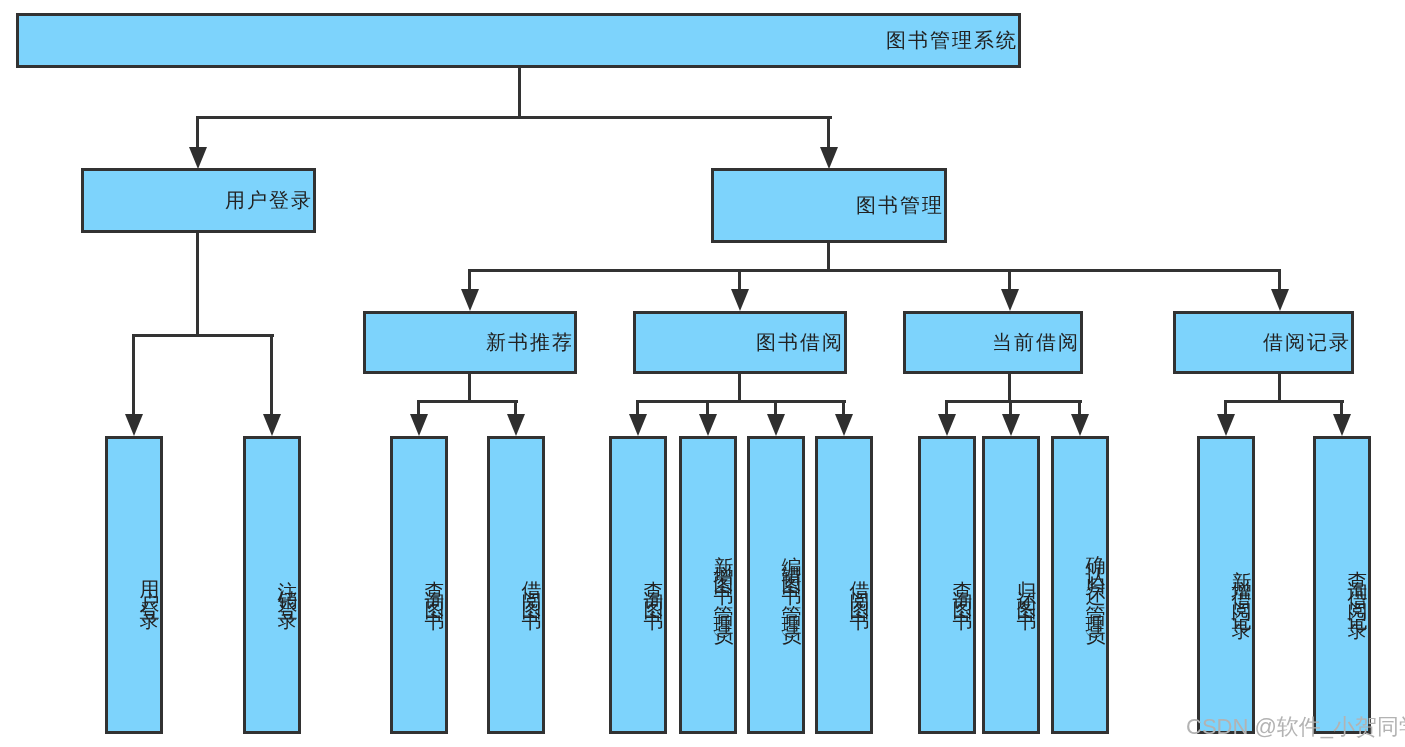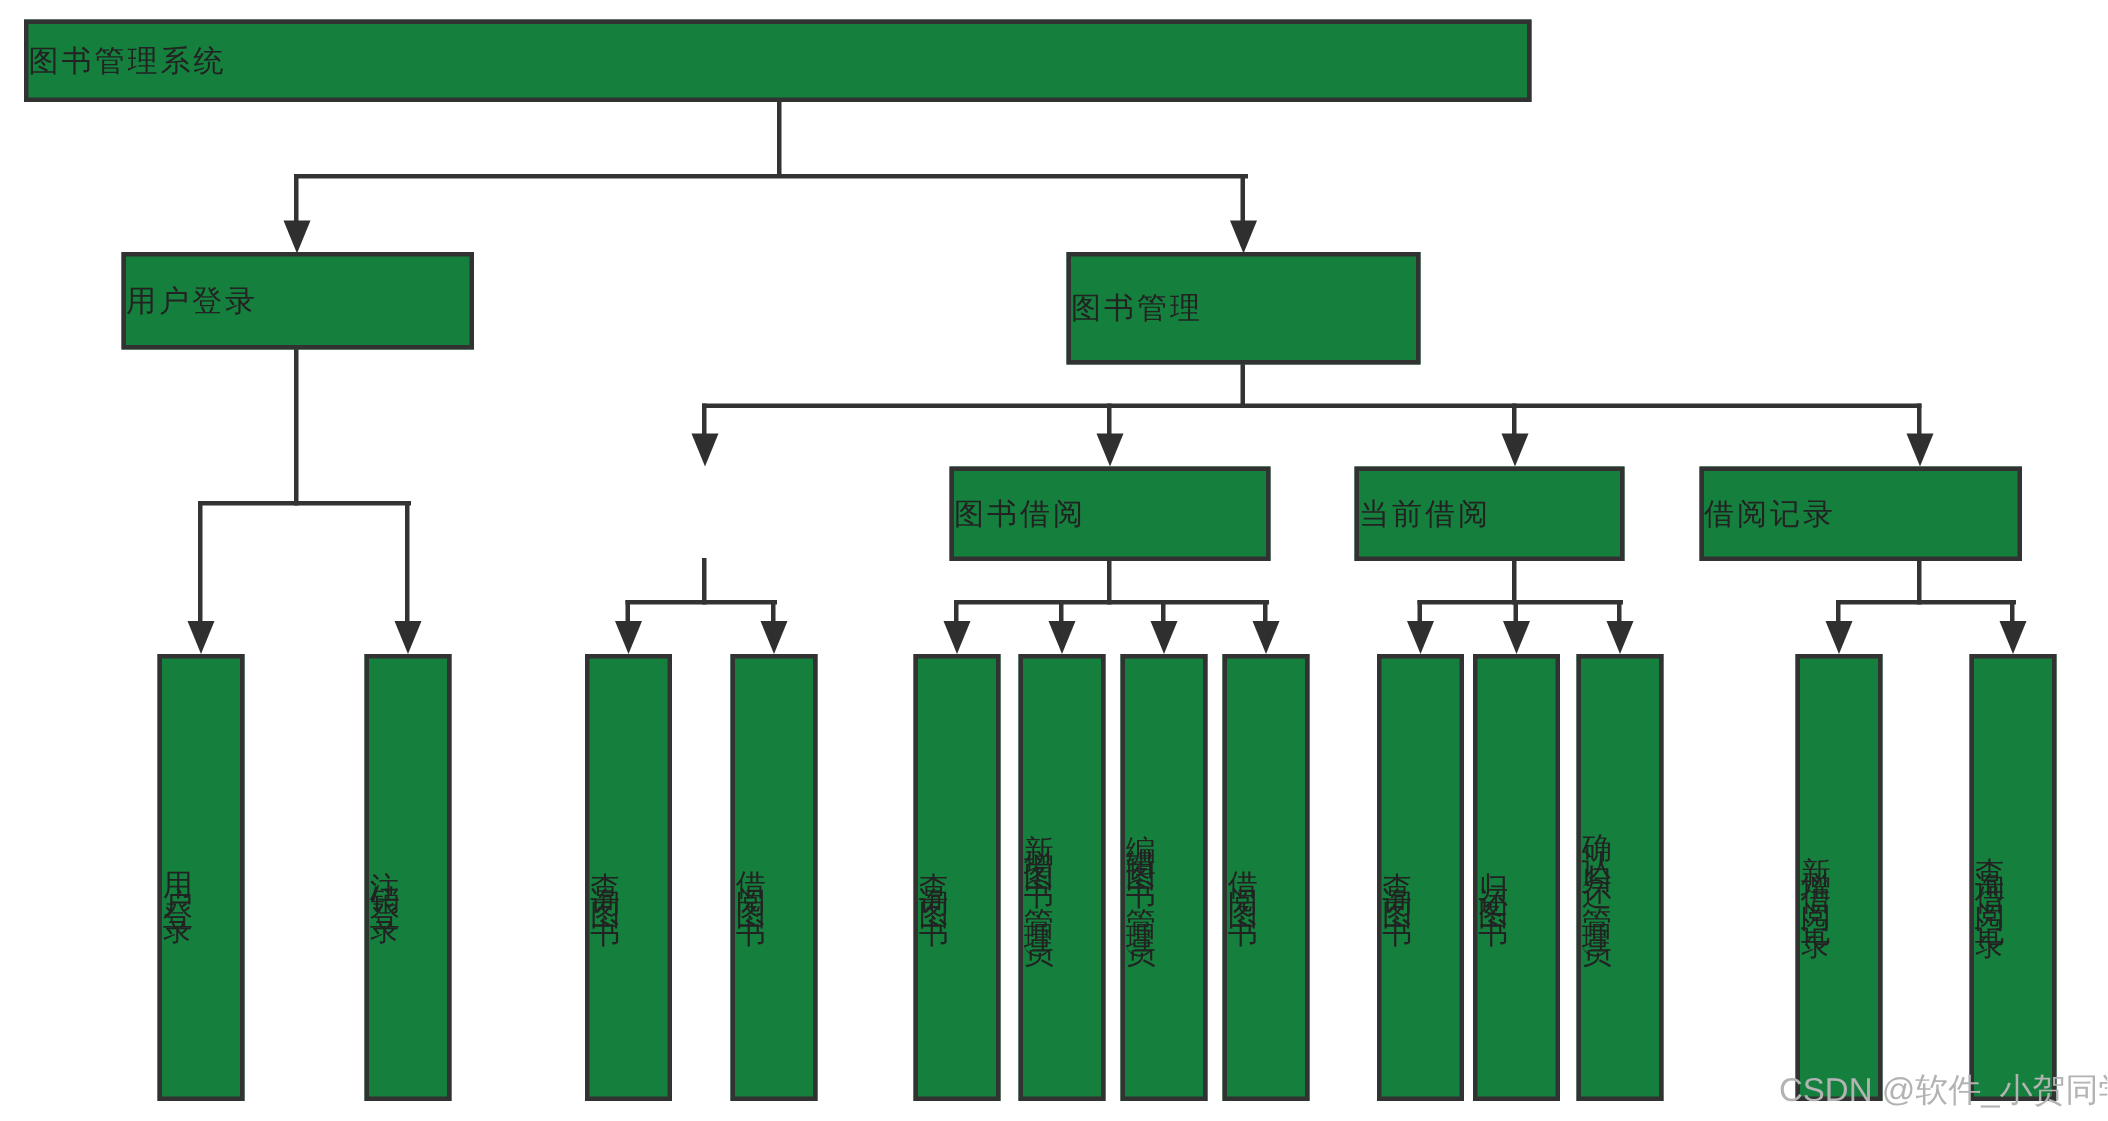--- a/index.html
+++ b/index.html
@@ -2,22 +2,22 @@
 <html><head>
 <meta charset="utf-8">
 <style>
   html,body { margin:0; padding:0; background:#ffffff; }
   .canvas {
     position:relative; width:1405px; height:747px; background:#ffffff;
     font-family:"Liberation Sans","DejaVu Sans",sans-serif; overflow:hidden;
   }
   .box {
     position:absolute; box-sizing:border-box;
-    border:3px solid #323232; background:#15803d;
-    display:flex; align-items:center; justify-content:flex-start;
+    border:3px solid #323232; background:#7dd3fc;
+    display:flex; align-items:center; justify-content:flex-end;
   }
   .hlabel { font-size:20px; color:#222222; letter-spacing:2px; white-space:nowrap; }
   .vlabel {
     writing-mode:vertical-rl; text-orientation:mixed;
     font-size:20px; color:#222222; letter-spacing:10px; line-height:1;
   }
   .vline { position:absolute; width:3px; background:#333333; }
   .hline { position:absolute; height:3px; background:#333333; }
   .arrow {
     position:absolute; width:0; height:0;
@@ -96,27 +96,30 @@
     <span class="hlabel">图书管理系统</span>
   </div>
 
   <div class="box" style="left:81px;top:168px;width:235px;height:65px">
     <span class="hlabel">用户登录</span>
   </div>
   <div class="box" style="left:711px;top:168px;width:236px;height:75px">
     <span class="hlabel">图书管理</span>
   </div>
 
+  <div class="box" style="left:363px;top:311px;width:214px;height:63px">
+    <span class="hlabel">新书推荐</span>
+  </div>
   <div class="box" style="left:633px;top:311px;width:214px;height:63px">
     <span class="hlabel">图书借阅</span>
   </div>
   <div class="box" style="left:903px;top:311px;width:180px;height:63px">
     <span class="hlabel">当前借阅</span>
   </div>
-  <div class="box" style="left:1133px;top:311px;width:215px;height:63px">
+  <div class="box" style="left:1173px;top:311px;width:181px;height:63px">
     <span class="hlabel">借阅记录</span>
   </div>
 
   <div class="box" style="left:105px;top:436px;width:58px;height:298px">
     <span class="vlabel">用户登录</span>
   </div>
   <div class="box" style="left:243px;top:436px;width:58px;height:298px">
     <span class="vlabel">注销登录</span>
   </div>
 

